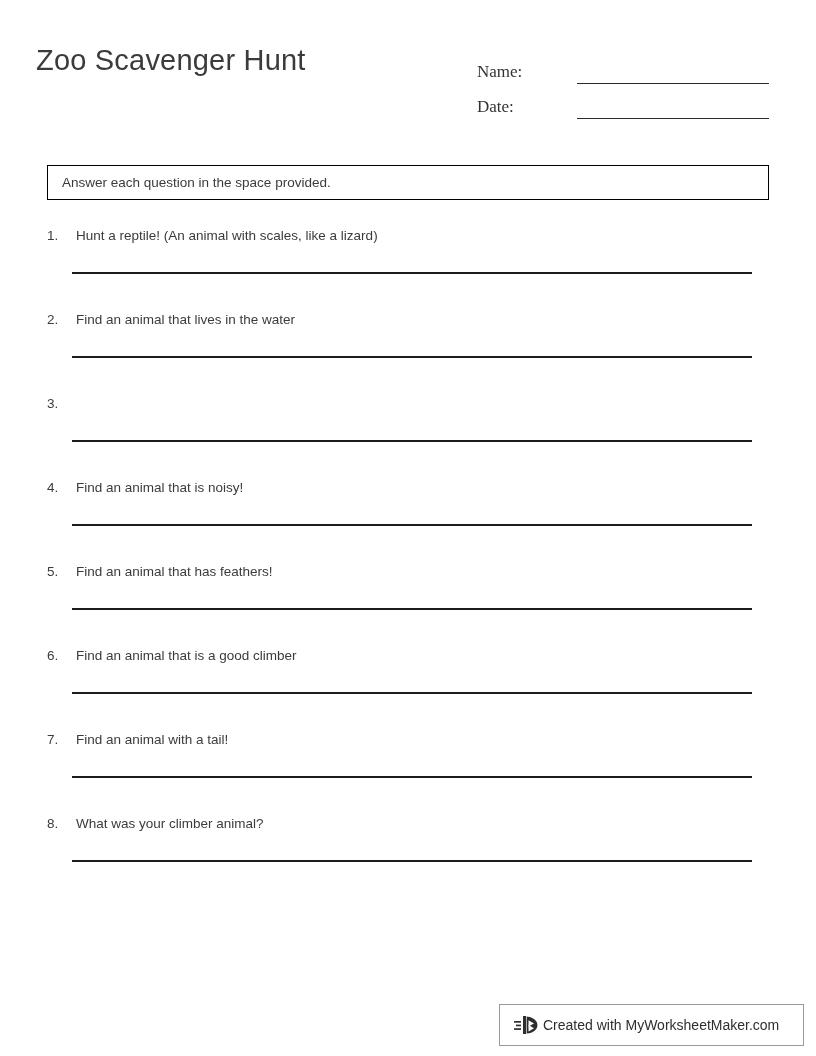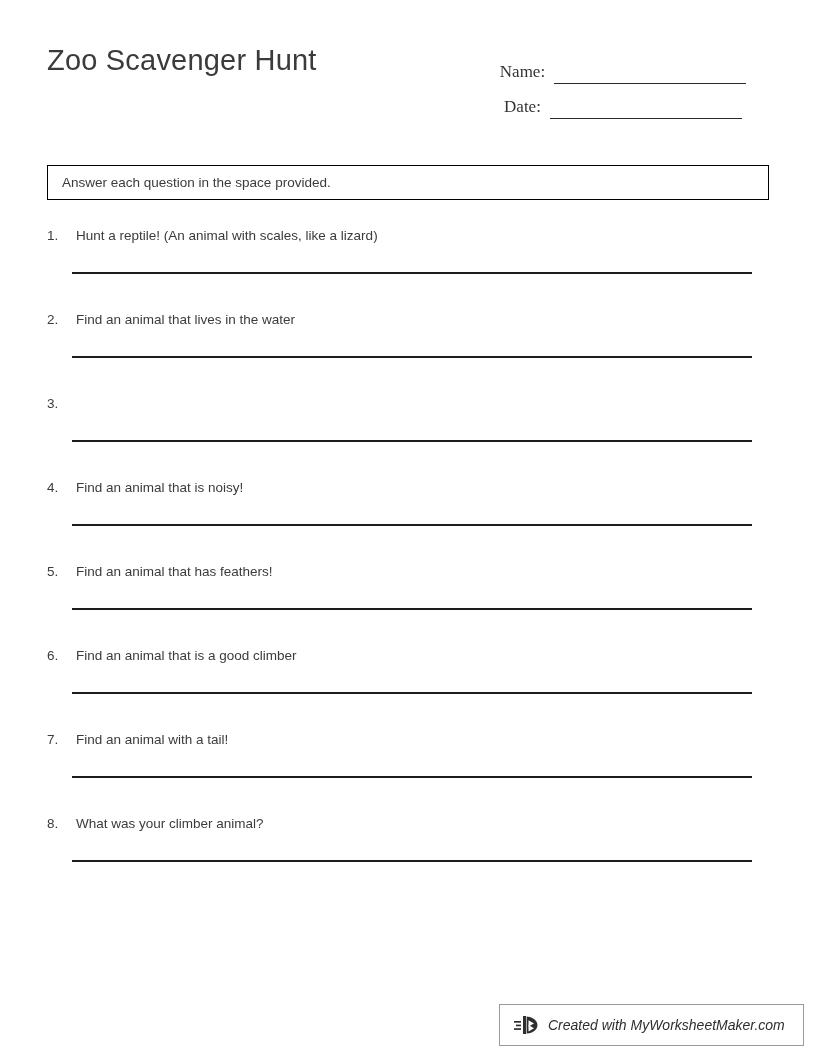--- a/index.html
+++ b/index.html
@@ -18,21 +18,21 @@
 
   .page {
     position: absolute;
     inset: 0;
     background: #ffffff;
   }
 
   
   .header {
     position: absolute;
-    left: 47px;
+    left: 36px;
     top: 44px;
     right: 47px;
     height: 80px;
     text-decoration: underline;
   }
   .title {
     position: absolute;
     left: 0;
     top: 0;
     font-size: 29px;
@@ -43,21 +43,21 @@
   }
   .meta-fields {
     position: absolute;
     right: 0;
     top: 5px;
     width: 292px;
   }
   .meta-row {
     display: flex;
     align-items: flex-end;
-    justify-content: center;
+    justify-content: space-between;
     height: 35px;
   }
   .meta-label {
     font-family: "Liberation Serif", serif;
     font-size: 17px;
     color: #333333;
     padding-bottom: 2px;
     white-space: nowrap;
   }
   .meta-line {
@@ -136,23 +136,21 @@
   }
   .badge-icon {
     width: 30px;
     height: 26px;
     flex: 0 0 30px;
     display: block;
   }
   .badge-text {
     font-size: 14px;
     color: #2e2e2e;
-    margin-left: 5px;
     white-space: nowrap;
-    font-style: italic;
   }
 </style>
 </head>
 <body>
 
 <div class="page">
 
   <div class="header">
     <div class="title">Zoo Scavenger Hunt</div>
 

